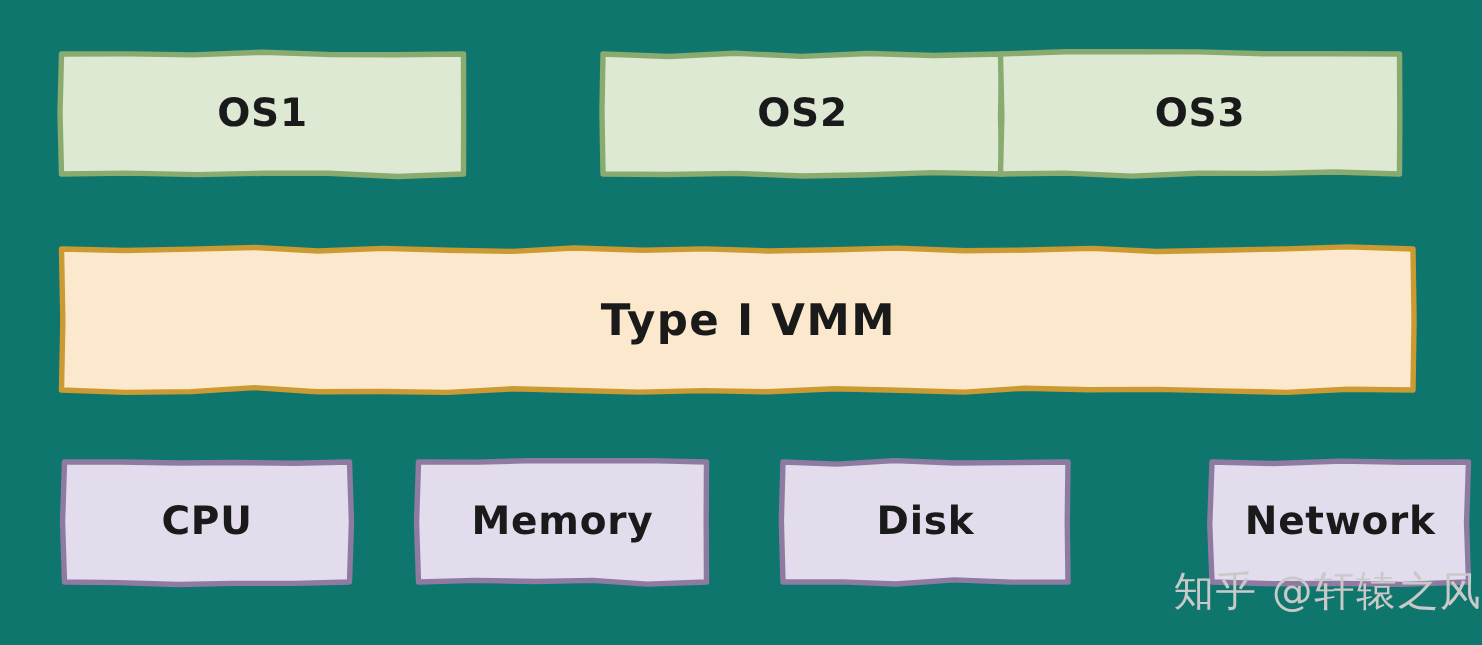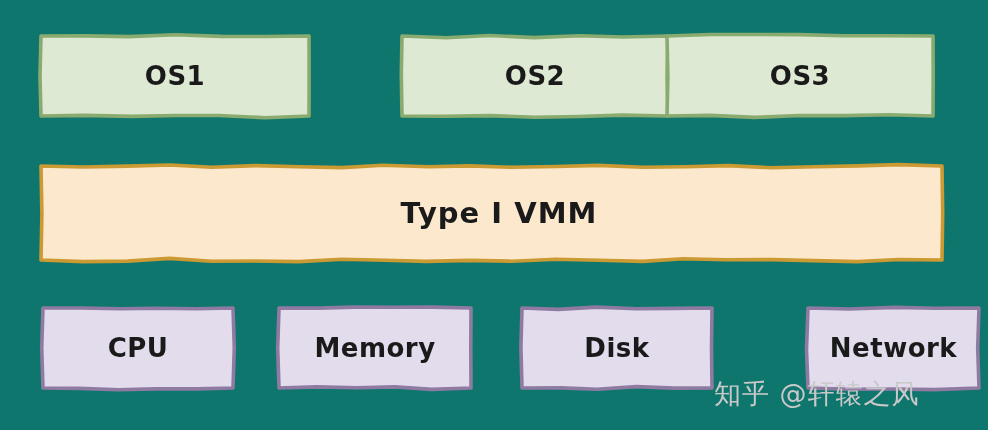--- a/index.html
+++ b/index.html
@@ -38,26 +38,27 @@
     font-weight: 700;
     color: #1a1a1a;
     letter-spacing: 0.5px;
     white-space: nowrap;
   }
   .os-box .label { font-size: 26px; }
   .vmm-box .label { font-size: 29px; letter-spacing: 1px; margin-left: 15px; }
   .hw-box .label { font-size: 26px; }
   .watermark {
     position: absolute;
-    left: 714px;
+    left: 742px;
     top: 376px;
     width: 246px;
     font-size: 27px;
     font-weight: 400;
     letter-spacing: 1px;
+    text-align: right;
     z-index: 5;
     white-space: nowrap;
   }
   
   #os1  { left: 38px;  top: 33px;  width: 274px; height: 86px; }
   #os2  { left: 352px; top: 33px;  width: 272px; height: 86px; margin-left: 47px; }
   #os3  { left: 664px; top: 33px;  width: 272px; height: 86px; justify-content: center; }
   #vmm  { left: 38px;  top: 163px; width: 907px; height: 100px; }
   #cpu  { left: 40px;  top: 305px; width: 196px; height: 86px; }
   #mem  { left: 276px; top: 305px; width: 198px; height: 86px; }

